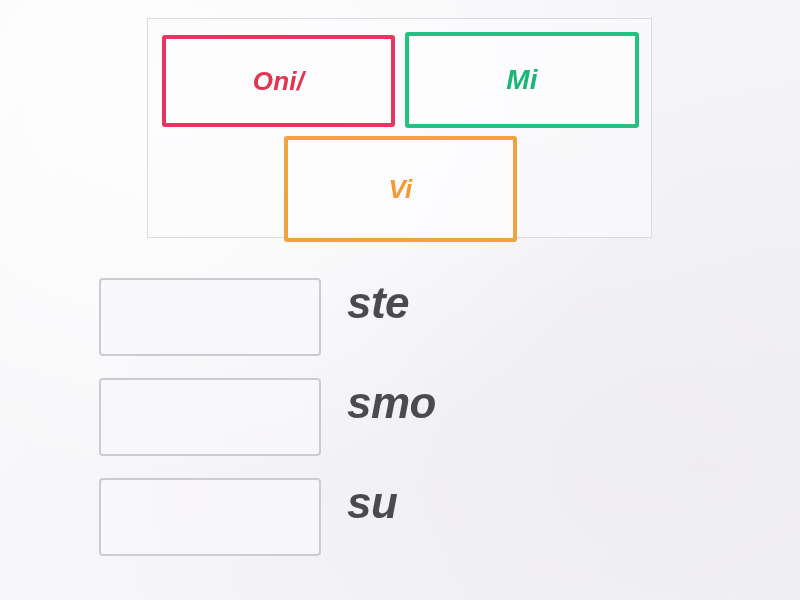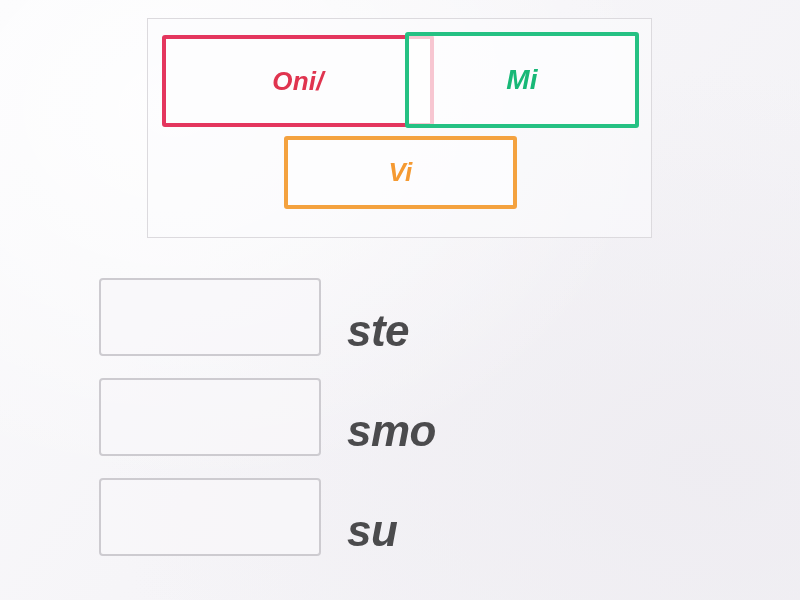--- a/index.html
+++ b/index.html
@@ -69,54 +69,54 @@
     inset: -4px;
     border-radius: 4px;
     pointer-events: none;
     box-shadow: inset 0 0 0 1px rgba(255,255,255,0.35);
     mix-blend-mode: multiply;
     opacity: .55;
   }
 
   .tile-oni {
     left: 14px;  top: 16px;
-    width: 272px; height: 92px;
+    width: 233px; height: 92px;
     border-color: #e4365e;
     color: #e0344f;
     font-size: 26px;
   }
 
   .tile-mi {
     left: 257px; top: 13px;
     width: 234px; height: 96px;
     border-color: #25c183;
     color: #18b877;
     font-size: 28px;
   }
 
   .tile-vi {
     left: 136px; top: 117px;
-    width: 233px; height: 73px;
+    width: 233px; height: 106px;
     border-color: #f4a23f;
     color: #f59a32;
     font-size: 26px;
   }
 
   .tile-line { display: block; white-space: pre; }
 
   
   .rows {
     position: absolute;
     left: 99px;
     top: 278px;
   }
 
   .row {
     display: flex;
-    align-items: flex-end;
+    align-items: flex-start;
     height: 78px;
     margin-bottom: 22px;
   }
 
   .dropzone {
     width: 222px;
     height: 78px;
     border: 2px solid #cdcbd0;
     border-radius: 4px;
     background: rgba(248,247,249,0.75);

